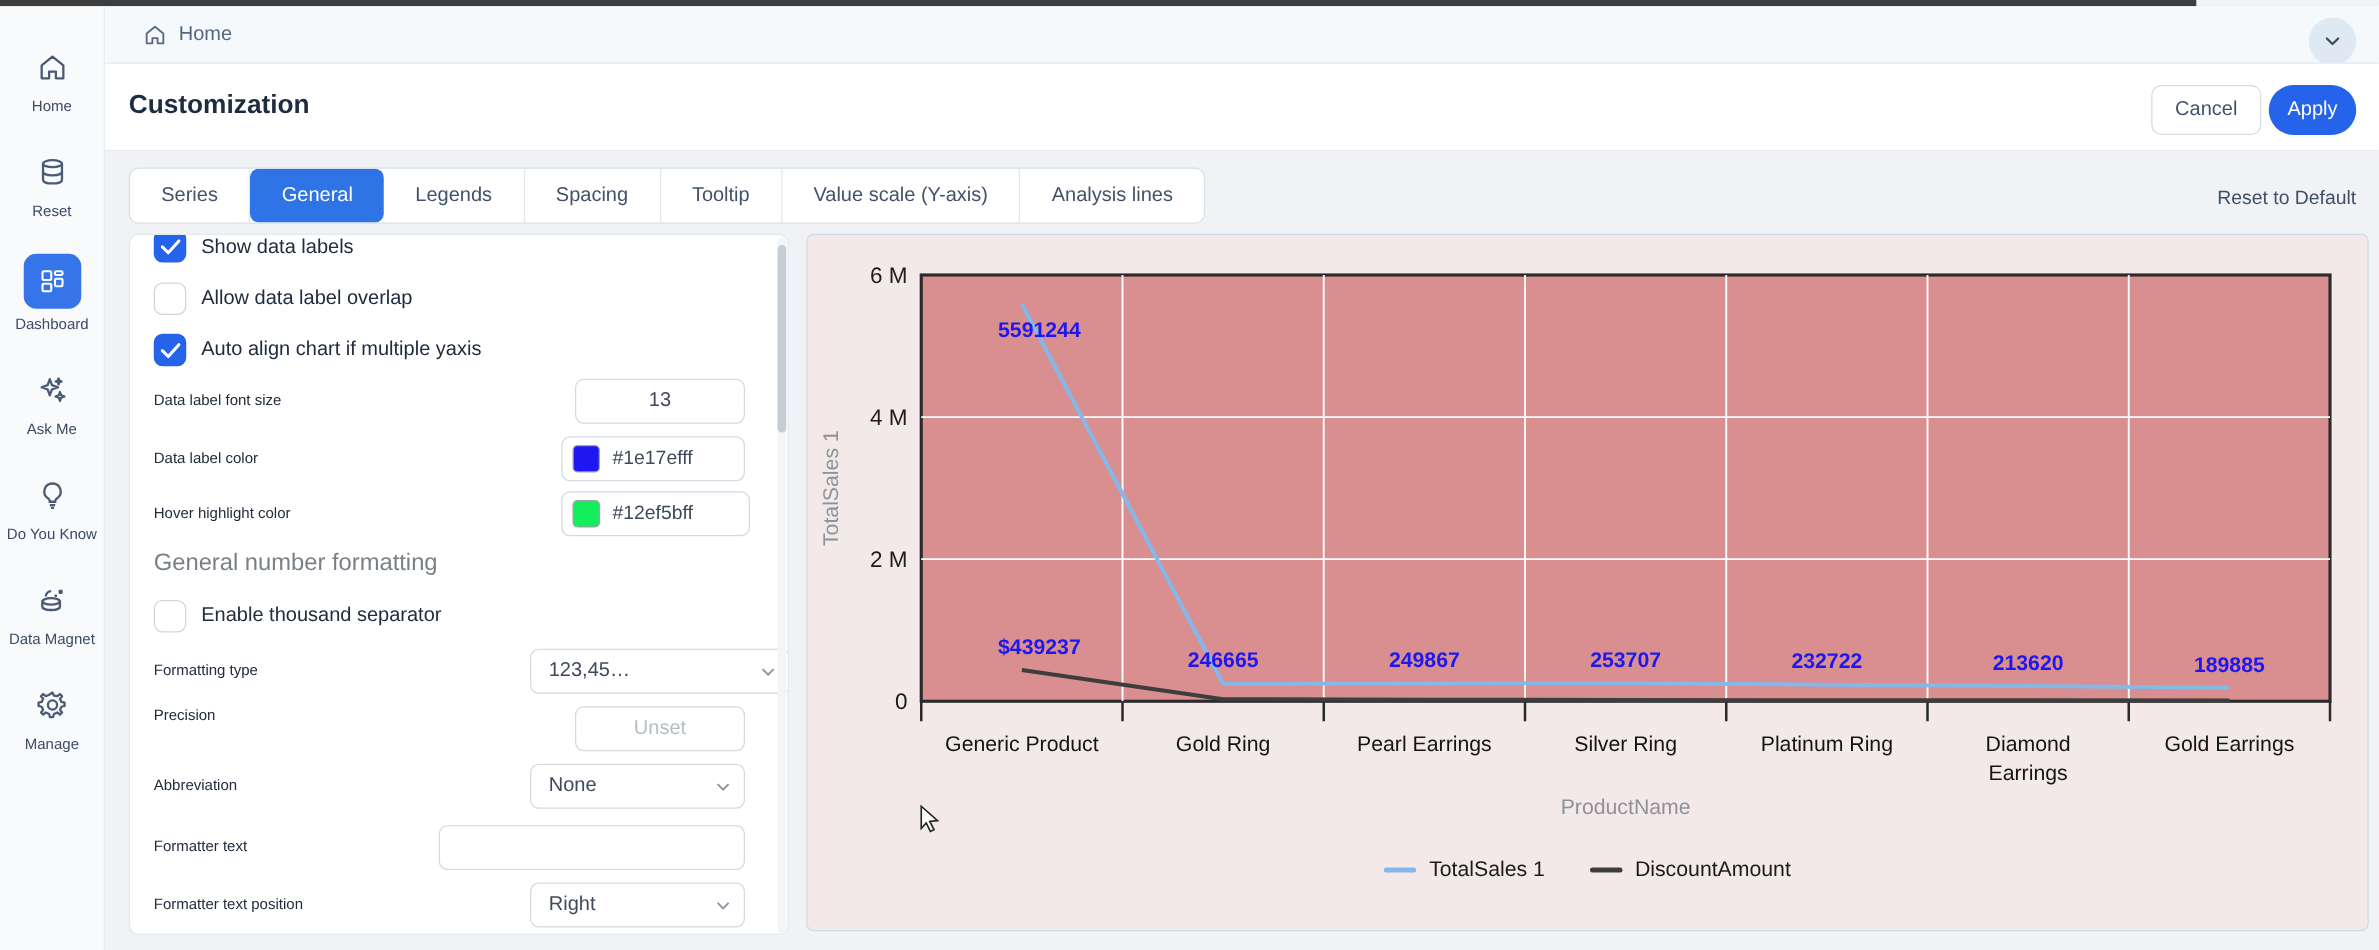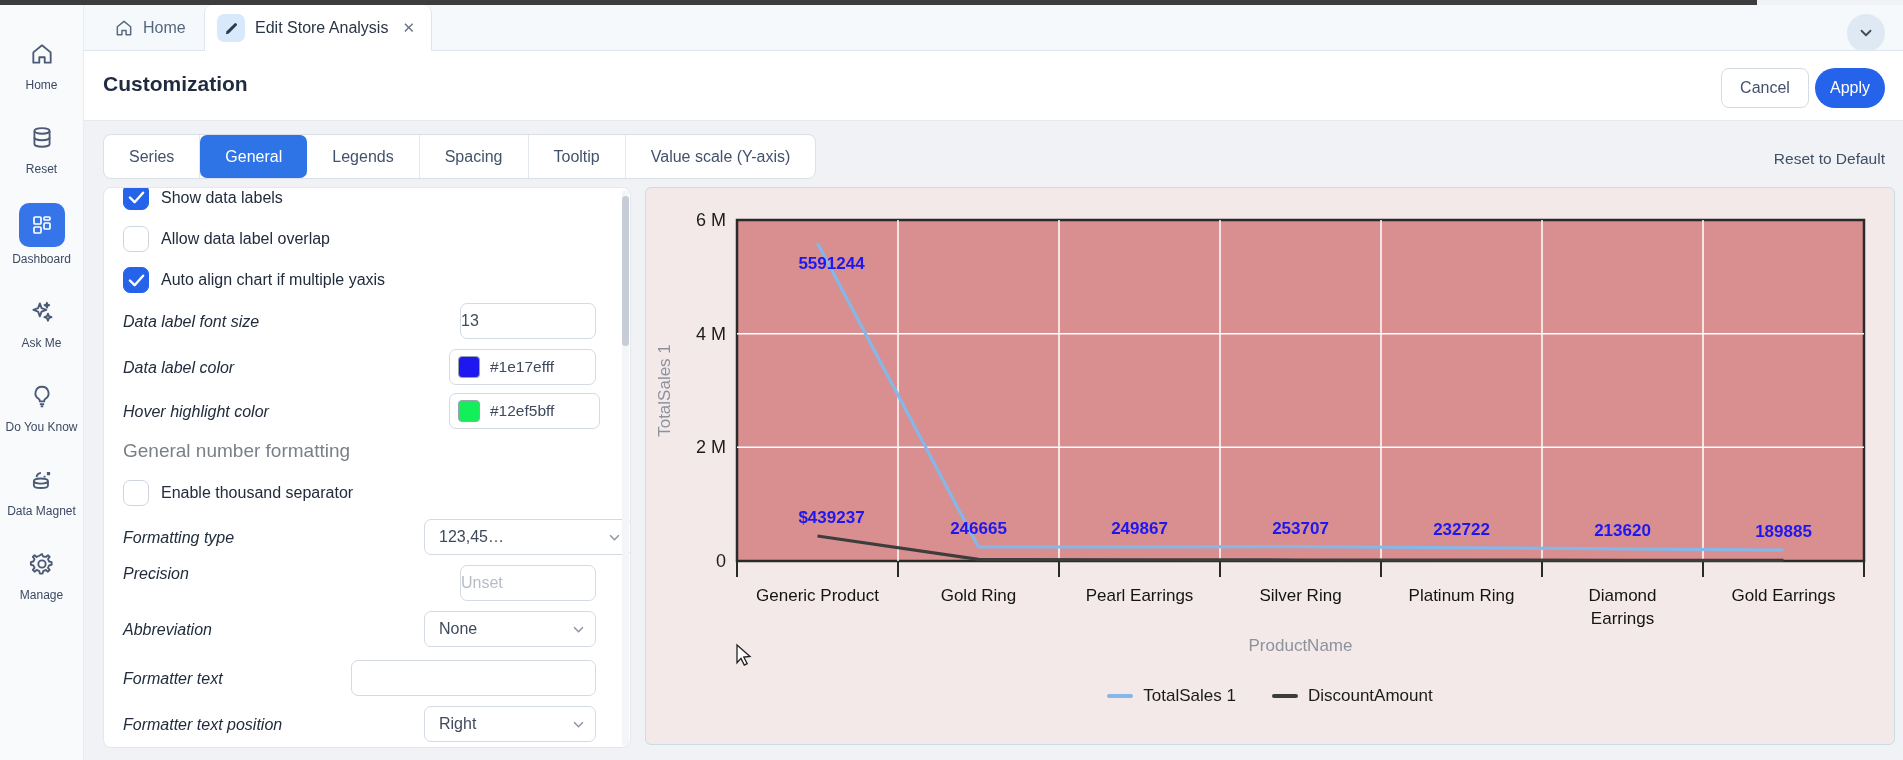--- a/index.html
+++ b/index.html
@@ -54,30 +54,30 @@
   .cust-tab { padding:0 25px; line-height:43px; font-size:16px; color:#42526b;
     border-right:1px solid #e2e7ee; cursor:pointer; white-space:nowrap; }
   .cust-tab:last-child { border-right:none; }
   .cust-tab.active { background:#2e74e6; color:#ffffff; border-radius:7px; border-right:none; }
   #reset-link { right:18px; top:150px; font-size:15.5px; color:#3f4f66; cursor:pointer; }
 
   
   #form-panel { left:103px; top:187px; width:528px; height:561px; background:#ffffff;
     border:1px solid #e3e8ee; border-radius:8px; overflow:hidden; }
   .frow { position:absolute; left:0; width:100%; }
-  .frow .rlabel { position:absolute; left:19px; font-size:16px; color:#212c3d;font-style:italic; }
+  .frow .rlabel { position:absolute; left:19px; font-size:12px; color:#212c3d; }
   .chk { position:absolute; left:19px; width:26px; height:26px; border-radius:7px;
     background:#ffffff; border:1.5px solid #cfd6df; cursor:pointer; }
   .chk.on { background:#2563eb; border-color:#2563eb; }
   .chk svg { display:none; position:absolute; left:4px; top:5px; }
   .chk.on svg { display:block; }
   .chk-label { position:absolute; left:57px; font-size:16px; color:#212c3d; }
   .inbox { position:absolute; height:36px; border:1px solid #d3dae2; border-radius:7px;
     background:#ffffff; font-size:16px; color:#3f4a5c; font-family:"Liberation Sans",sans-serif; }
-  .inbox.center { text-align:left; }
+  .inbox.center { text-align:center; }
   .selbox { position:absolute; height:36px; border:1px solid #d3dae2; border-radius:7px;
     background:#ffffff; display:flex; align-items:center; padding:0 14px; font-size:16px;
     color:#3f4a5c; cursor:pointer; }
   .selbox .chev { position:absolute; right:11px; top:14px; }
   .colorbox { position:absolute; height:36px; border:1px solid #d3dae2; border-radius:7px;
     background:#ffffff; display:flex; align-items:center; gap:10px; padding:0 8px;
     font-size:15.5px; color:#3f4a5c; cursor:pointer; }
   .swatch { width:22px; height:22px; border-radius:4px; border:1px solid #9aa2ad; }
   .sec-head { position:absolute; left:19px; font-size:19px; color:#7a8087; }
   #form-scrollbar { position:absolute; right:1px; top:2px; width:7px; height:557px; background:#f3f5f7; border-radius:4px; }
@@ -173,49 +173,41 @@
   </div>
 </nav>
 
 <div id="doc-strip" class="abs">
   <div id="home-tab" class="abs">
     <svg width="20" height="20" viewBox="0 0 24 24" fill="none" stroke="#5b6b7f" stroke-width="1.8">
         <path d="M4 10.5 12 4l8 6.5V20h-5.5v-5h-5v5H4z" stroke-linejoin="round"></path>
       </svg>
     <span>Home</span>
   </div>
-  <div id="doc-tab" class="abs">
-    <span class="pencil-box">
-      <svg width="15" height="15" viewBox="0 0 24 24" fill="#2b3a4e">
-          <path d="M3 21l1.2-4.6L16.8 3.8a2 2 0 0 1 2.8 0l.6.6a2 2 0 0 1 0 2.8L7.6 19.8z"></path>
-        </svg>
-    </span>
-    <span class="t">Edit Store Analysis</span>
-    <span class="x">✕</span>
-  </div>
   <div id="collapse-btn" class="abs">
     <svg width="18" height="18" viewBox="0 0 24 24" fill="none" stroke="#3f4a5a" stroke-width="2.4">
         <path d="M6 9l6 6 6-6" stroke-linecap="round" stroke-linejoin="round"></path>
       </svg>
   </div>
 </div>
 
 <div id="header" class="abs">
   <div id="page-title" class="abs">Customization</div>
   <div id="cancel-btn" class="abs">Cancel</div>
   <div id="apply-btn" class="abs">Apply</div>
 </div>
 
 <div id="tab-group" class="abs">
   <div class="cust-tab">Series</div>
   <div class="cust-tab active">General</div>
   <div class="cust-tab">Legends</div>
   <div class="cust-tab">Spacing</div>
   <div class="cust-tab">Tooltip</div>
   <div class="cust-tab">Value scale (Y-axis)</div>
+  <div class="cust-tab">Analysis lines</div>
 </div>
 <div id="reset-link" class="abs">Reset to Default</div>
 
 <div id="form-panel" class="abs">
 
   <div class="frow" style="top:-4px">
     <span class="chk on" style="top:0">
       <svg width="17" height="15" viewBox="0 0 18 14" fill="none" stroke="#fff" stroke-width="2.6">
           <path d="M2 7l5 5 9-10" stroke-linecap="round" stroke-linejoin="round"></path>
         </svg>

